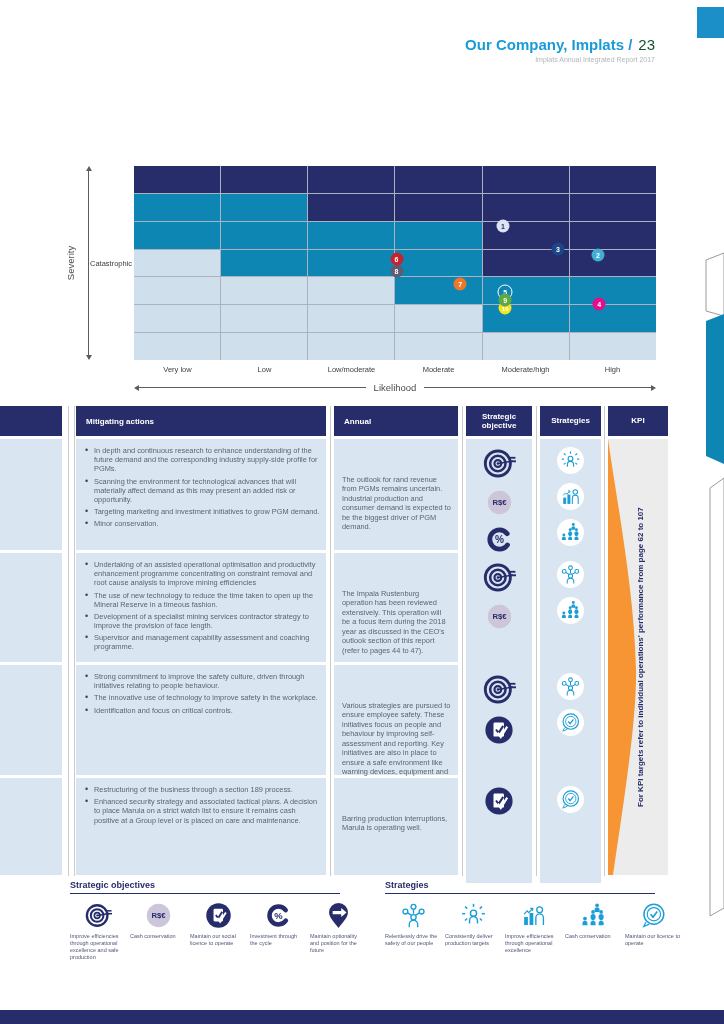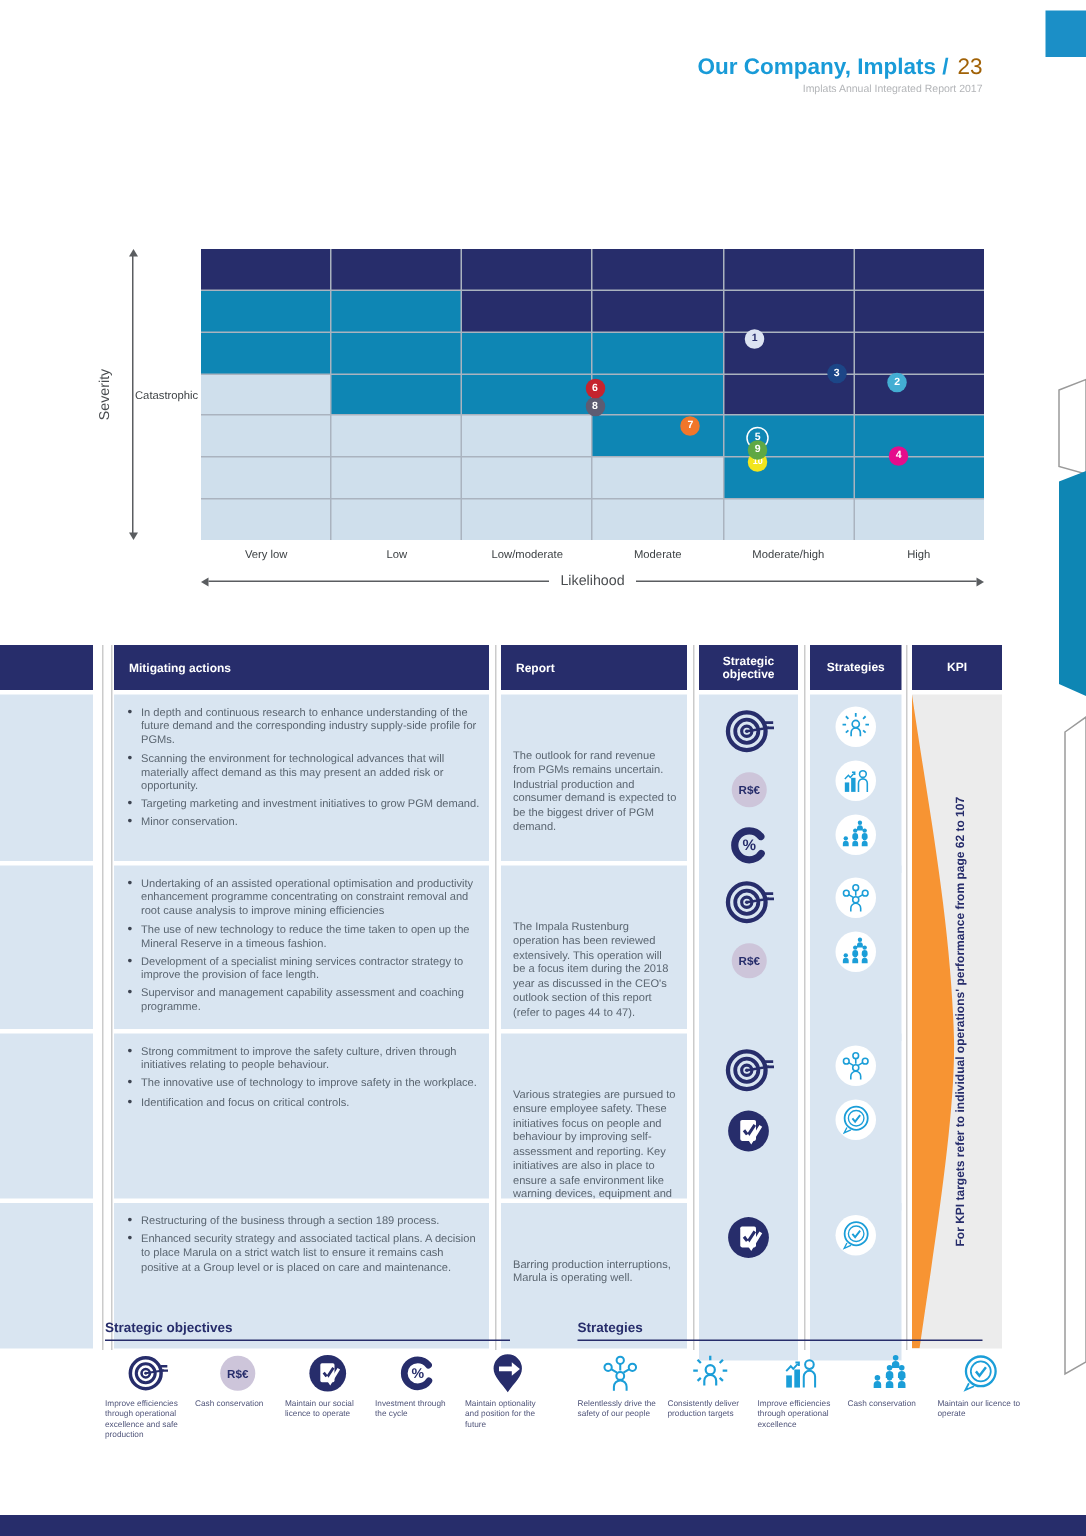--- a/index.html
+++ b/index.html
@@ -3,21 +3,21 @@
 <meta charset="utf-8">
 <style>
   html,body{margin:0;padding:0;background:#fff;}
   .page{position:relative;width:724px;height:1024px;background:#fff;overflow:hidden;
         font-family:"Liberation Sans",sans-serif;}
 
   
   .corner-square{position:absolute;left:697px;top:7px;width:27px;height:31px;background:#1b8fc7;}
   .pg-header{position:absolute;top:36px;right:69px;text-align:right;}
   .pg-title-line{font-size:15px;font-weight:bold;color:#199bd8;}
-  .pg-num{font-weight:normal;color:#a16207;padding-left:6px;}
+  .pg-num{font-weight:normal;color:#14532d;padding-left:6px;}
   .pg-sub{font-size:7px;color:#b3b5b8;margin-top:3px;}
 
   
   .chart{position:absolute;left:70px;top:166px;width:604px;}
   .chart-main{display:flex;}
   .y-zone{width:64px;position:relative;height:194px;}
   .sev-label{position:absolute;left:-22px;top:50%;transform:translate(0,-50%) rotate(-90deg);
              font-size:9.5px;color:#4a4d50;white-space:nowrap;width:44px;text-align:center;}
   .sev-line{position:absolute;left:18px;top:3px;bottom:3px;width:1px;background:#5a5d60;}
   .tri-up{position:absolute;left:15.5px;top:0;width:0;height:0;border-left:3px solid transparent;
@@ -37,21 +37,21 @@
   #x-labels span{flex:1;text-align:center;font-size:7.5px;color:#3c4043;}
   .x-arrow{margin-left:64px;width:522px;display:flex;align-items:center;margin-top:8px;}
   .h-line{flex:1;height:1px;background:#5a5d60;}
   .x-arrow .lbl{font-size:9.5px;color:#4a4d50;padding:0 8px;}
   .tri-left{width:0;height:0;border-top:3px solid transparent;border-bottom:3px solid transparent;
             border-right:5px solid #5a5d60;}
   .tri-right{width:0;height:0;border-top:3px solid transparent;border-bottom:3px solid transparent;
             border-left:5px solid #5a5d60;}
 
   
-  .rtable{position:absolute;left:0;top:428px;width:724px;height:474px;}
+  .rtable{position:absolute;left:0;top:404px;width:724px;height:474px;}
   .tcol{position:absolute;}
   .thead{position:absolute;top:2px;height:30px;left:0;right:0;background:#272d6b;color:#fff;
          font-size:8px;font-weight:bold;display:flex;align-items:center;}
   .thead.pad{padding-left:10px;}
   .thead.center{justify-content:center;text-align:center;line-height:1.15;}
   .tcell{position:absolute;left:0;right:0;background:#d9e5f1;}
   .r1{top:35px;height:111px;} .r2{top:149px;height:109px;} .r3{top:261px;height:110px;} .r4{top:374px;height:97px;}
   ul.bullets{list-style:none;margin:0;padding:7px 6px 0 8px;}
   ul.bullets li{position:relative;padding-left:10px;margin-bottom:3px;font-size:7.4px;
                 line-height:1.24;color:#5a6570;}
@@ -225,21 +225,21 @@
         </div>
       <div class="tcell r4">
           <ul class="bullets">
             <li>Restructuring of the business through a section 189 process.</li>
             <li>Enhanced security strategy and associated tactical plans. A decision to place Marula on a strict watch list to ensure it remains cash positive at a Group level or is placed on care and maintenance.</li>
           </ul>
         </div>
     </div>
 
     <div class="tcol" style="left:334px;width:124px;">
-      <div class="thead pad">Report</div>
+      <div class="thead pad">Annual</div>
       <div class="tcell r1">
           <div class="outtext">The outlook for rand revenue from PGMs remains uncertain. Industrial production and consumer demand is expected to be the biggest driver of PGM demand.</div>
         </div>
       <div class="tcell r2">
           <div class="outtext">The Impala Rustenburg operation has been reviewed extensively. This operation will be a focus item during the 2018 year as discussed in the CEO's outlook section of this report (refer to pages 44 to 47).</div>
         </div>
       <div class="tcell r3">
           <div class="outtext">Various strategies are pursued to ensure employee safety. These initiatives focus on people and behaviour by improving self-assessment and reporting. Key initiatives are also in place to ensure a safe environment like warning devices, equipment and safety systems.</div>
         </div>
       <div class="tcell r4">

